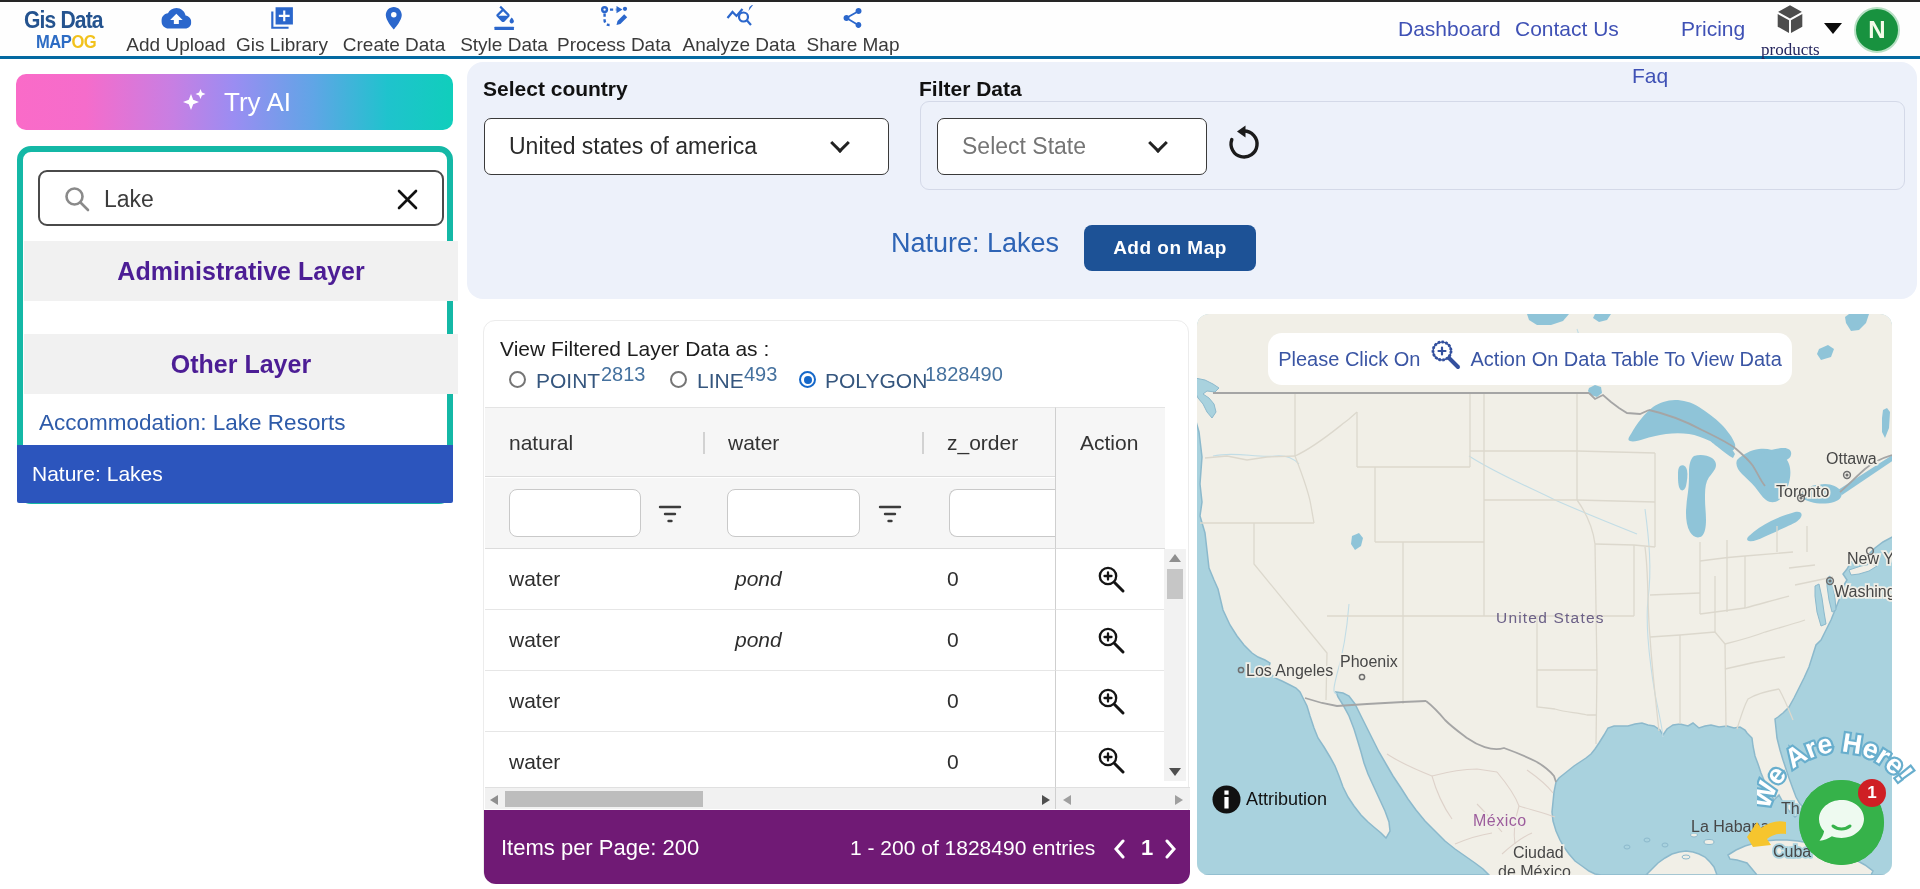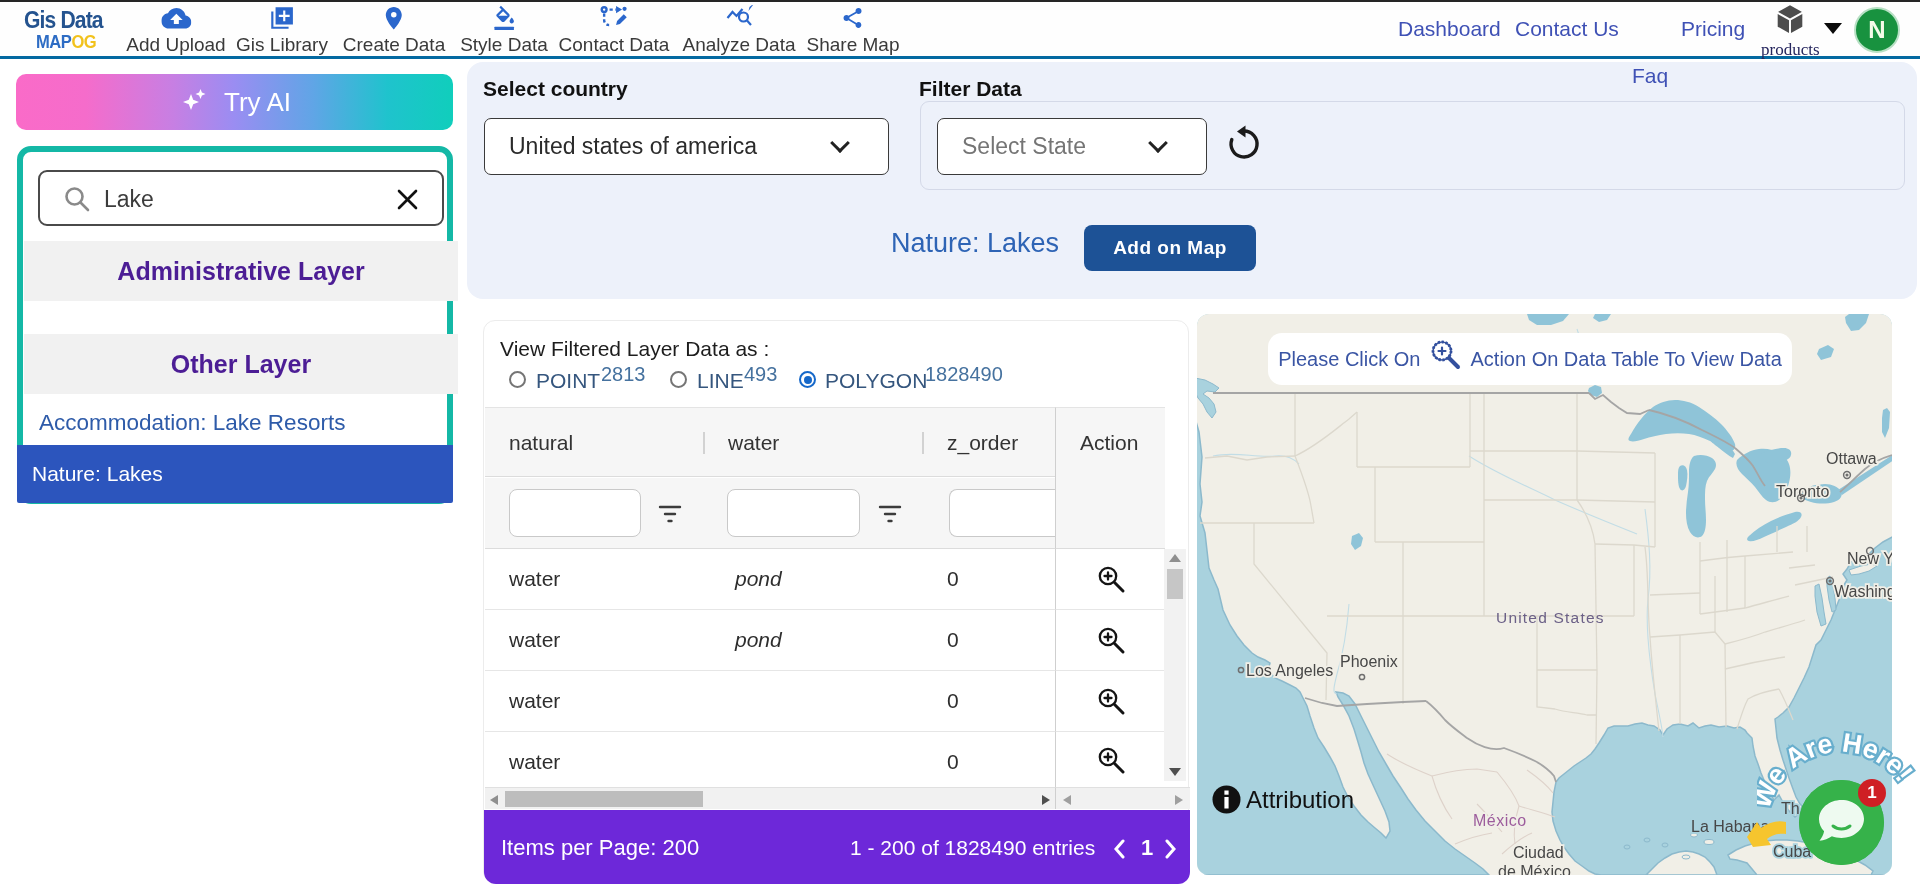--- a/index.html
+++ b/index.html
@@ -59,28 +59,28 @@
   .finput { position:absolute; top:11px; height:48px; background:#fff; border:1px solid #c9c9c9; border-radius:8px; }
   .ficon { position:absolute; top:26px; }
   .trow { position:absolute; left:1px; width:570px; height:61px; border-bottom:1px solid #e6e6e6; background:#fff; }
   .trow .c1 { position:absolute; left:24px; top:18px; font-size:21px; color:#2e2e2e; }
   .trow .c2 { position:absolute; left:250px; top:18px; font-size:21px; color:#2e2e2e;font-style:italic; }
   .trow .c3 { position:absolute; left:462px; top:18px; font-size:21px; color:#2e2e2e; }
   .arow { position:absolute; left:571px; width:110px; height:61px; border-left:1px solid #cfcfcf; border-bottom:1px solid #e6e6e6; background:#fff; display:flex; align-items:center; justify-content:center; }
   #vscroll { position:absolute; left:680px; top:228px; width:22px; height:232px; background:#f2f2f2; }
   #hscroll { position:absolute; left:1px; top:466px; width:570px; height:22px; background:#f1f1f1; border-top:1px solid #e0e0e0; }
   #hscroll2 { position:absolute; left:571px; top:466px; width:135px; height:22px; background:#f1f1f1; border-top:1px solid #e0e0e0; border-left:1px solid #cfcfcf;}
-  #tfoot { position:absolute; left:0; top:489px; width:706px; height:74px; background:#6d28d9; border-radius:0 0 12px 12px; color:#fff; }
+  #tfoot { position:absolute; left:0; top:489px; width:706px; height:74px; background:#701a75; border-radius:0 0 12px 12px; color:#fff; }
 
   
   #map { position:absolute; left:1197px; top:314px; width:695px; height:561px; border-radius:12px; overflow:hidden; background:#aad2de; }
   #mapnote { position:absolute; left:1268px; top:333px; width:524px; height:52px; background:#fff; border-radius:14px; z-index:30;
      display:flex; align-items:center; justify-content:center; color:#3a55a4; font-size:20px; gap:8px; white-space:nowrap;}
   #attrib { position:absolute; left:1212px; top:785px; z-index:30; display:flex; align-items:center; }
-  #attrib .at { font-size:24px; color:#111; margin-left:5px; }
+  #attrib .at { font-size:18px; color:#111; margin-left:5px; }
   #chat { position:absolute; left:1799px; top:780px; width:85px; height:85px; border-radius:50%; background:#36b24a; z-index:31; }
   #badge { position:absolute; left:1858px; top:779px; width:28px; height:28px; border-radius:50%; background:#cf1f24; color:#fff; font-size:17px; font-weight:bold; display:flex; align-items:center; justify-content:center; z-index:32; }
 </style>
 </head>
 <body>
 <div id="page">
   <div id="topline"></div>
   <nav id="nav">
     <div class="logo1">Gis Data</div>
     <div class="logo2">MAP<b>OG</b></div>
@@ -123,21 +123,21 @@
             <g fill="none" stroke="#2b67cc" stroke-width="2.4">
               <circle cx="4.6" cy="4.6" r="2.4"></circle>
               <path d="M4.6 8.5v6.5c0 3 2 5 5 5" stroke-dasharray="3.2 2.6"></path>
               <path d="M10 4.6h6.5" stroke-dasharray="3.2 2.6"></path>
             </g>
             <path fill="#2b67cc" d="M16.5 1l6 3.6-6 3.6z"></path>
             <circle cx="25" cy="3.8" r="2.1" fill="#2b67cc"></circle>
             <path fill="#2b67cc" d="M24.2 9.2l3 3-6.8 6.8-3.9 1 1-4z"></path>
           </svg>
         </div>
-      <div class="lb">Contact Data</div>
+      <div class="lb">Process Data</div>
     </div>
     <div class="navitem" style="left:739px;">
       <div class="ic">
           <svg width="28" height="26" viewBox="0 0 28 26">
             <g fill="none" stroke="#2b67cc" stroke-width="2.2">
               <path d="M2 13l5-6 4 4 6-7"></path>
               <circle cx="18" cy="12" r="4.5"></circle>
               <path d="M21.5 15.5l4 4.5"></path>
             </g>
             <path fill="#2b67cc" d="M22 2l2.5-2h1L21 6z" transform="translate(2,0)"></path>

